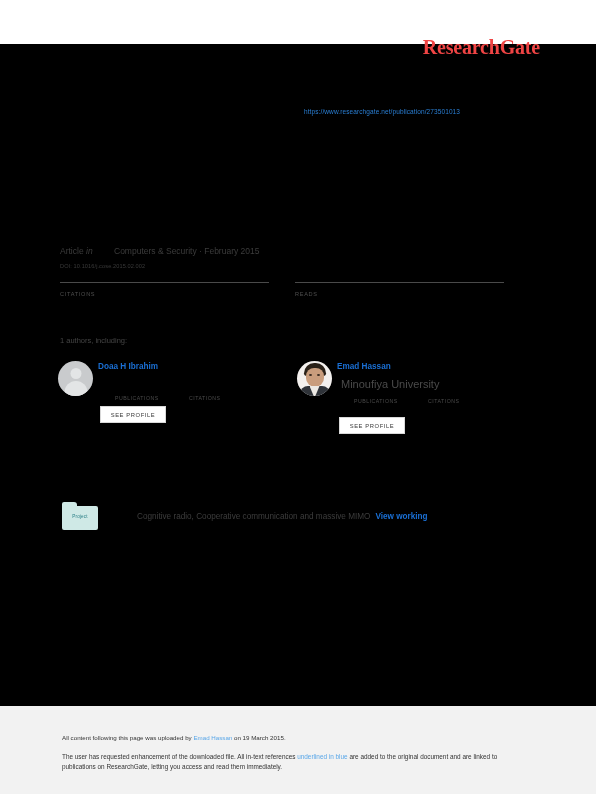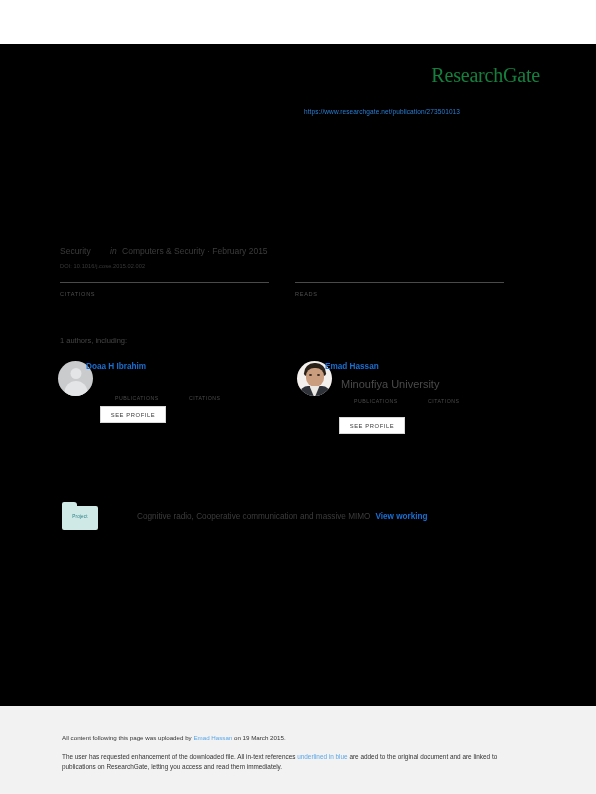--- a/index.html
+++ b/index.html
@@ -45,25 +45,25 @@
     position: absolute;
     left: 0; top: 706px;
     width: 596px; height: 88px;
     background: #f2f2f2;
   }
 
   
   .rg-logo {
     position: absolute;
     right: 56px;
-    top: 64px;
+    top: 36px;
     font-family: "Liberation Serif", serif;
     font-size: 20px;
-    font-weight: normal;
-    color: #15803d;
+    font-weight: bold;
+    color: #ef4444;
     letter-spacing: -0.2px;
     white-space: nowrap;
   }
 
   .rg-url {
     position: absolute;
     left: 304px;
     top: 108px;
     font-size: 6.5px;
     color: #2a7fd4;
@@ -87,24 +87,24 @@
   .article-line {
     position: absolute;
     left: 60px;
     top: 246px;
     font-size: 8.5px;
     color: #3c3c3c;
     white-space: nowrap;
   }
   .article-line .in-word {
     font-style: italic;
-    margin-left: 17px;
   }
   .article-line .jrnl {
     padding-left: 3px;
+    margin-left: 16px;
   }
 
   .doi-line {
     position: absolute;
     left: 60px;
     top: 263px;
     font-size: 5.6px;
     color: #3a3a3a;
     letter-spacing: 0.1px;
     white-space: nowrap;
@@ -228,21 +228,21 @@
     position: absolute;
     left: 50%; top: 25px;
     transform: translateX(-50%);
     width: 10px; height: 12px;
     background: #ece9e4;
     clip-path: polygon(50% 100%, 0 0, 100% 0);
   }
 
   .author-name {
     position: absolute;
-    left: 28px;
+    left: 40px;
     top: 4px;
     font-size: 8.2px;
     font-weight: bold;
     color: #1a6fd4;
     white-space: nowrap;
   }
   .author-affil {
     position: absolute;
     left: 44px;
     top: 20px;
@@ -392,21 +392,21 @@
   <div class="dark-body"></div>
   <div class="footer"></div>
 
   <div class="rg-logo">ResearchGate</div>
 
   <div class="rg-url">https://www.researchgate.net/publication/273501013</div>
 
   <div class="hidden-title"></div>
 
   <div class="article-line">
-    <span>Security</span>
+    <span>Article</span>
     <span class="in-word">in</span>
     <span class="jrnl">Computers &amp; Security · February 2015</span>
   </div>
 
   <div class="doi-line">DOI: 10.1016/j.cose.2015.02.002</div>
 
   <div class="metrics">
     <div class="metric citations">
       <div class="rule"></div>
       <div class="value">0</div>

